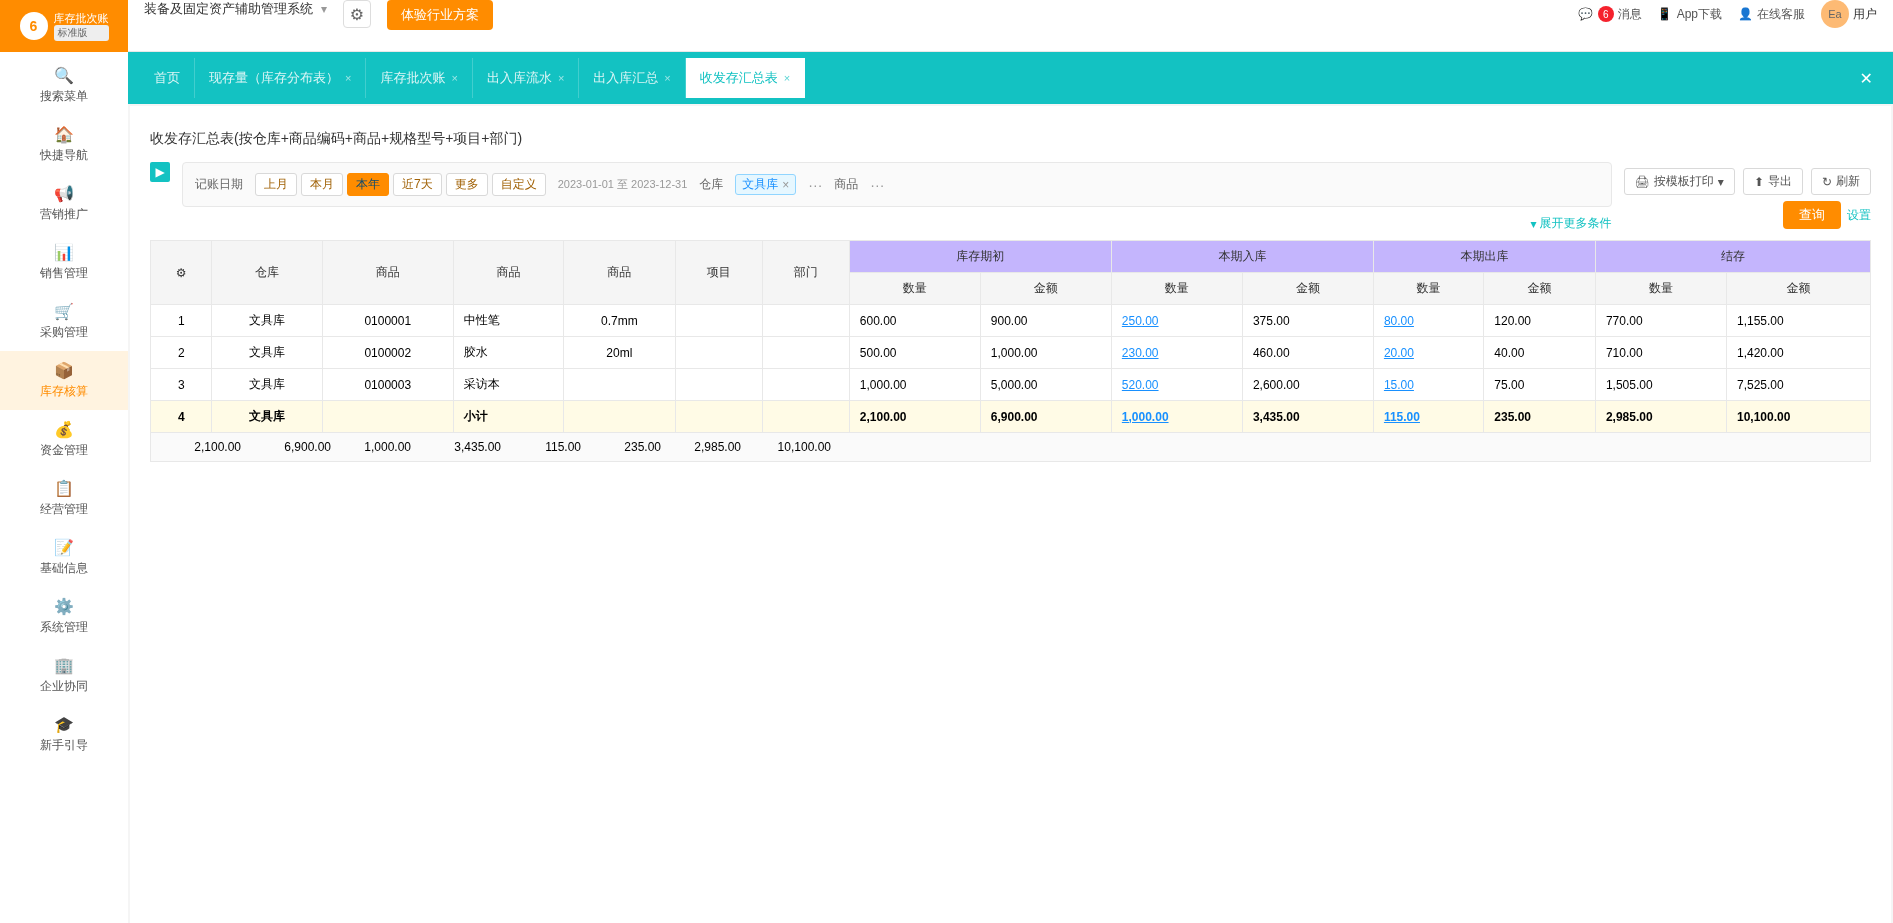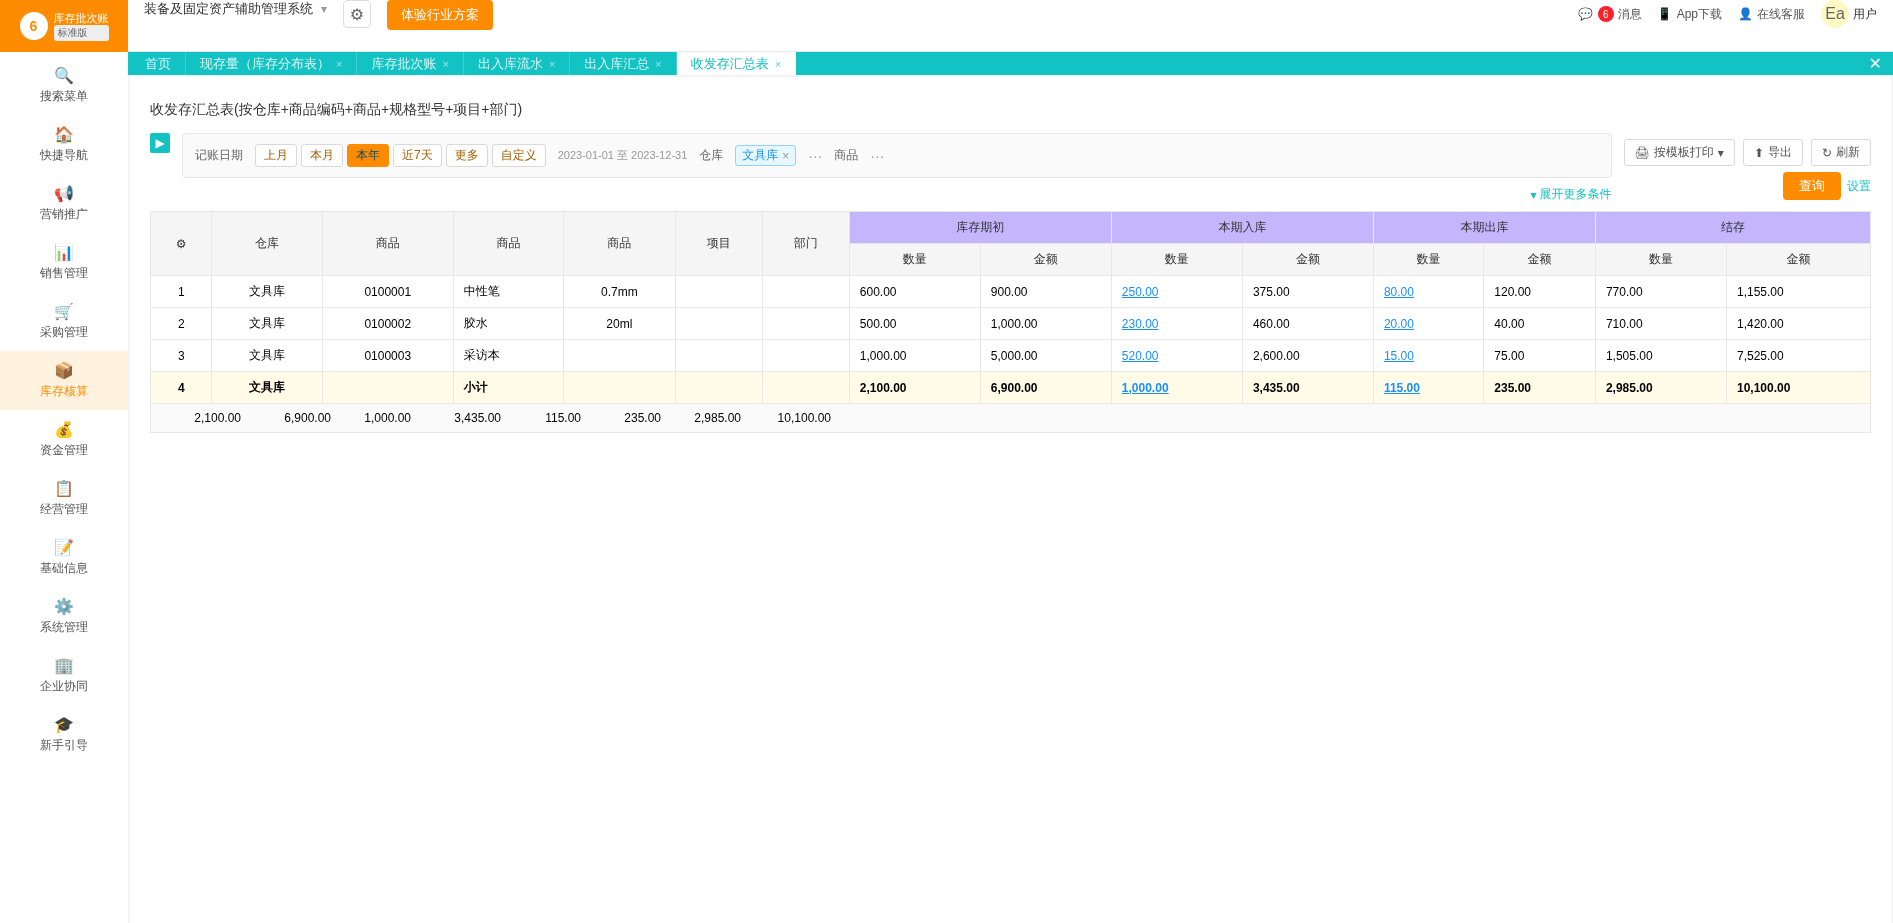--- a/index.html
+++ b/index.html
@@ -22,25 +22,25 @@
     
     .topbar { height: 52px; background: #fff; display: flex; align-items: flex-start; padding: 0 16px; border-bottom: 1px solid #e8e8e8; gap: 16px; }
     .topbar-system { display: flex; align-items: center; gap: 8px; }
     .topbar-system-title { font-size: 13px; color: #333; }
     .topbar-system-dropdown { font-size: 12px; color: #999; cursor: pointer; }
     .topbar-settings-btn { width: 28px; height: 28px; border: 1px solid #ddd; border-radius: 4px; display: flex; align-items: center; justify-content: center; cursor: pointer; color: #666; }
     .topbar-trial-btn { background: #ff8c00; color: #fff; border: none; border-radius: 4px; padding: 6px 14px; font-size: 13px; cursor: pointer; }
     .topbar-right { margin-left: auto; display: flex; align-items: center; gap: 16px; }
     .topbar-right-item { display: flex; align-items: center; gap: 4px; font-size: 12px; color: #555; cursor: pointer; }
     .badge-red { background: #f5222d; color: #fff; border-radius: 50%; width: 16px; height: 16px; font-size: 10px; display: flex; align-items: center; justify-content: center; }
-    .user-avatar { width: 28px; height: 28px; background: #fef9c3; border-radius: 50%; display: flex; align-items: center; justify-content: center; font-size: 16px; color: #666; }
+    .user-avatar { width: 28px; height: 28px; background: #fdba74; border-radius: 50%; display: flex; align-items: center; justify-content: center; font-size: 11px; color: #666; }
     .topbar-user-text { font-size: 12px; color: #333; }
 
     
-    .tabs { height: 23px; background: #13c2c2; display: flex; align-items: center; padding: 0 3px; overflow-x: auto; }
+    .tabs { height: 52px; background: #13c2c2; display: flex; align-items: center; padding: 0 12px; overflow-x: auto; }
     .tab { display: flex; align-items: center; padding: 0 14px; height: 40px; font-size: 13px; color: rgba(255,255,255,0.85); cursor: pointer; border-right: 1px solid rgba(255,255,255,0.2); gap: 6px; white-space: nowrap; }
     .tab.active { background: #fff; color: #13c2c2; font-weight: 500; }
     .tab-close { font-size: 11px; color: inherit; opacity: 0.7; }
     .tabs-end { margin-left: auto; display: flex; align-items: center; padding: 0 8px; }
     .tab-close-all { color: #fff; font-size: 16px; cursor: pointer; }
 
     
     .content { flex: 1; background: #f5f5f5; overflow-y: auto; padding: 0; }
     .page-container { background: #fff; margin: 2px; padding: 24px 20px; min-height: 100%; }
 

